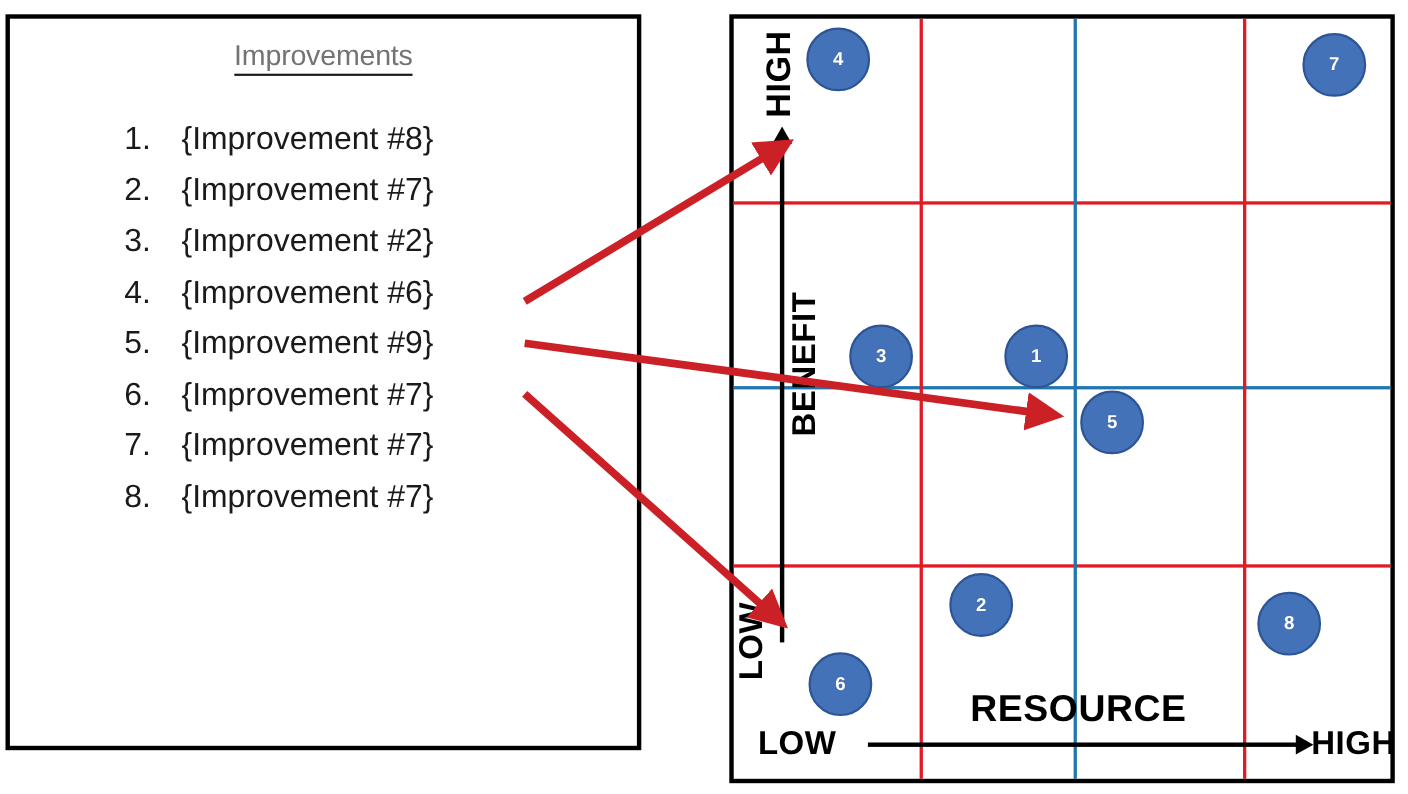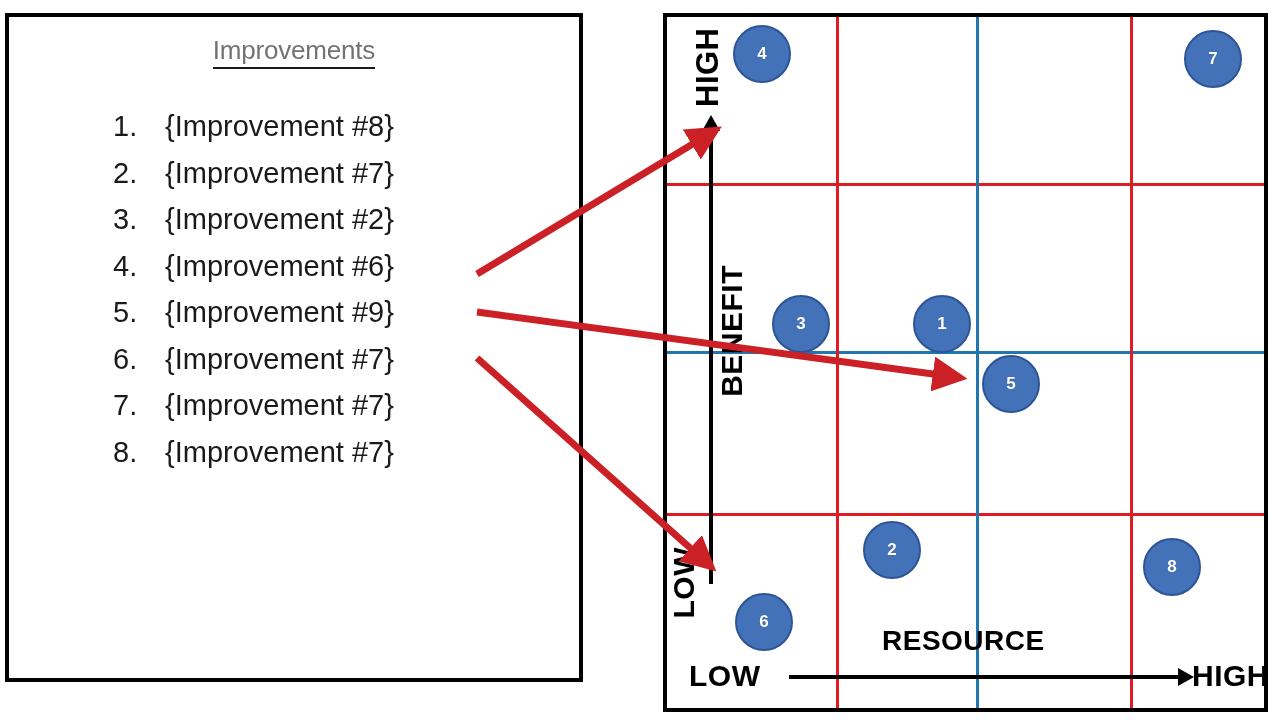--- a/index.html
+++ b/index.html
@@ -166,21 +166,21 @@
   #label-benefit {
     left: 48px;
     top: 248px;
     font-size: 30px;
     writing-mode: vertical-rl;
     transform: rotate(180deg);
   }
   #label-resource {
     left: 215px;
     top: 608px;
-    font-size: 28px;
+    font-size: 34px;
   }
   #label-resource-low {
     left: 22px;
     top: 642px;
     font-size: 30px;
   }
   #label-resource-high {
     left: 525px;
     top: 642px;
     font-size: 30px;

